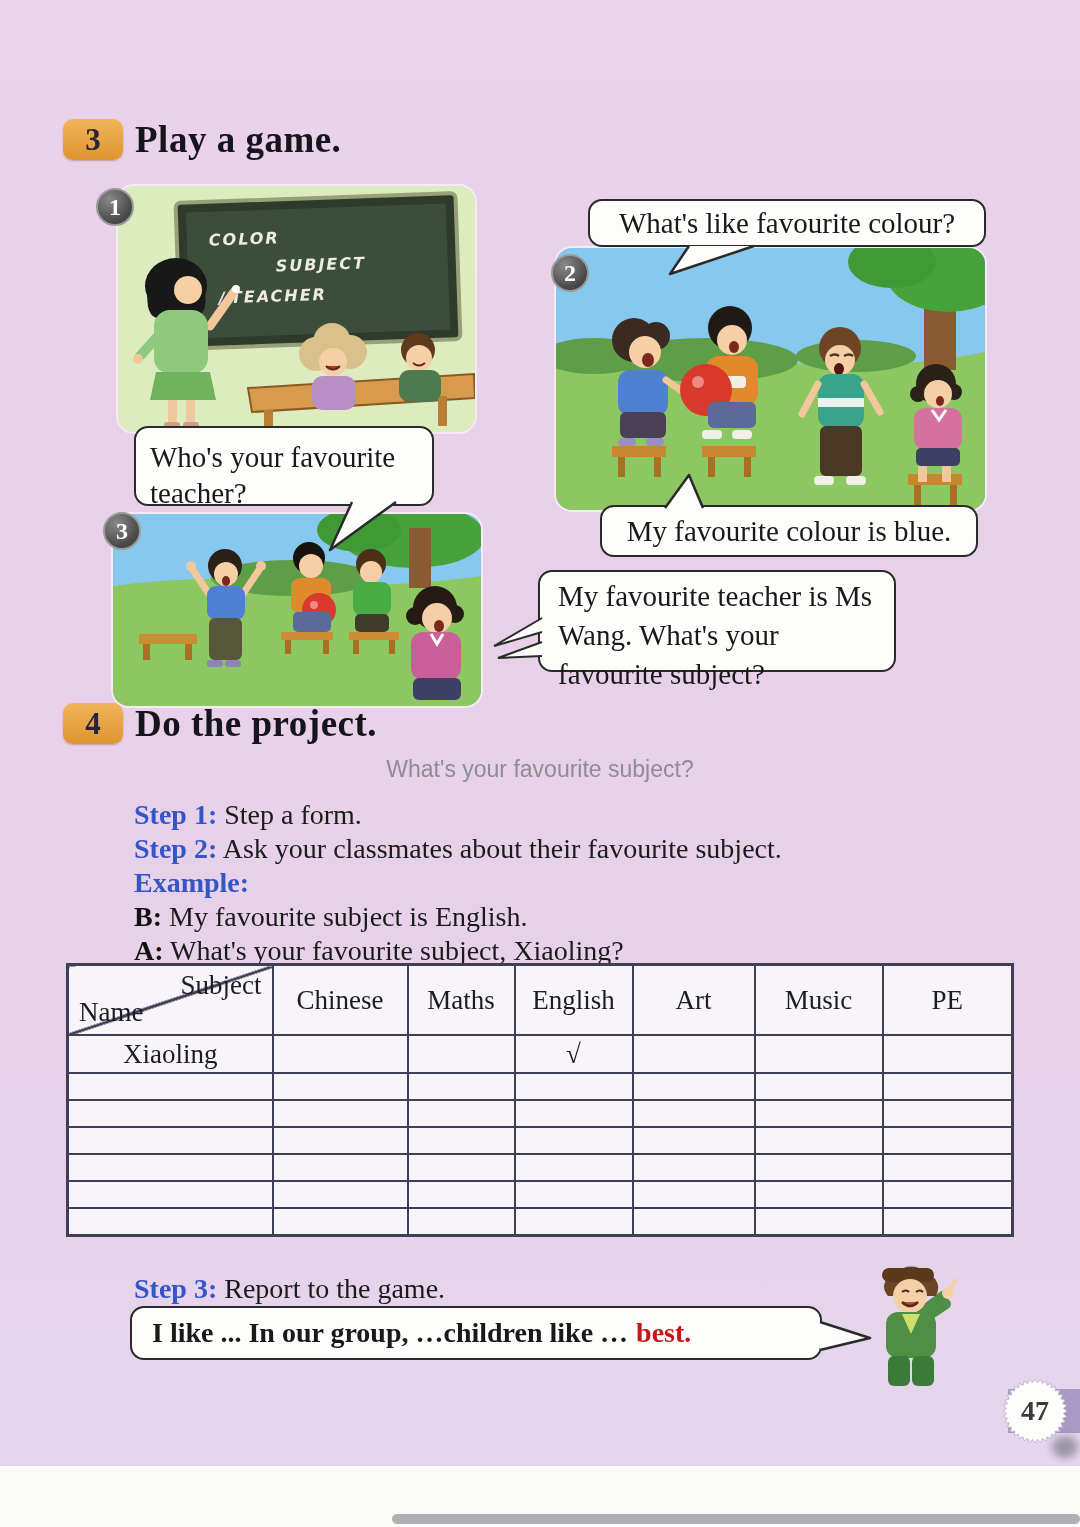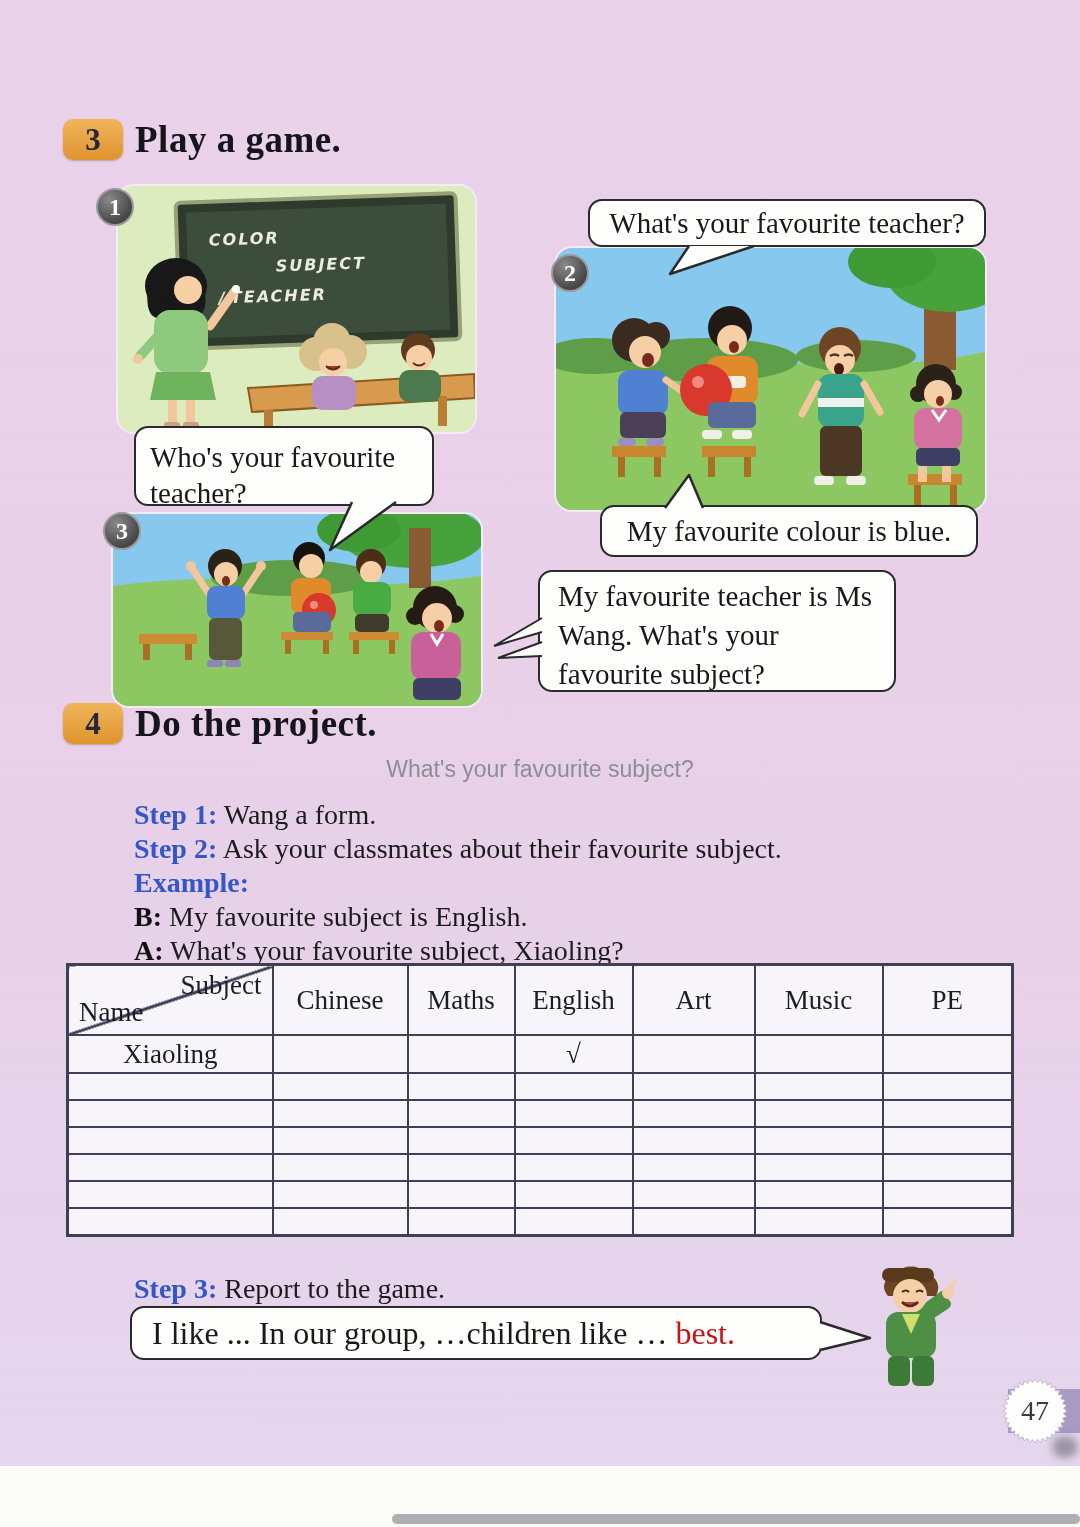--- a/index.html
+++ b/index.html
@@ -48,32 +48,32 @@
   tr.first td{height:36px;}
   tr.empty td{height:25px;}
   td.corner{position:relative;
     background-image:linear-gradient(to bottom right,transparent calc(50% - 1.5px),
       #3f3f58 calc(50% - 1.5px),#3f3f58 calc(50% + 1.5px),transparent calc(50% + 1.5px));}
   td.corner .c-top{position:absolute;top:4px;right:10px;}
   td.corner .c-bot{position:absolute;bottom:6px;left:10px;}
   td.namecell{text-align:left;padding-left:26px;}
 
   
-  .report{display:flex;align-items:center;padding:16px 20px;font-weight:normal;font-size:32px;}
+  .report{display:flex;align-items:center;padding:16px 20px;font-weight:bold;font-size:28px;}
   .report .hl{color:#c81414;margin-left:8px;}
 
   .purple-bar{background:#a89bc3;}
   .white-strip{background:#fbfbf8;}
   .gray-strip{background:#9b9ba1;border-radius:5px;opacity:.8;}
   .smudge{background:#5f5f68;border-radius:50%;filter:blur(4px);opacity:.55;}
 
   .page-badge{width:66px;height:66px;z-index:8;}
   .page-badge .num{position:absolute;left:0;top:0;width:66px;height:66px;
       display:flex;align-items:center;justify-content:center;
-      font-weight:normal;font-size:28px;color:#3a3a40;}
+      font-weight:bold;font-size:28px;color:#3a3a40;}
 </style>
 </head>
 <body>
 
 <div id="page">
 
   <div class="abs sec-header" style="left:63px;top:118px;">
     <div class="sec-badge">3</div>
     <div class="sec-title">Play a game.</div>
   </div>
@@ -193,21 +193,21 @@
         <circle cx="324" cy="104" r="15" fill="#f6cfa6"></circle>
         <ellipse cx="326" cy="112" rx="5" ry="6" fill="#7a2a1a"></ellipse>
         <rect x="298" y="118" width="50" height="48" rx="12" fill="#c9609a"></rect>
         <path d="M318,120 l6,10 l6,-10" stroke="#fff" stroke-width="3" fill="none"></path>
         <rect x="300" y="164" width="48" height="22" rx="6" fill="#3f3f66"></rect>
       </g>
     </svg>
   </div>
   <div class="abs num-badge" style="left:103px;top:512px;">3</div>
 
-  <div class="abs bubble center" style="left:588px;top:199px;width:398px;height:48px;">What's your favourite teacher?</div>
+  <div class="abs bubble center" style="left:588px;top:199px;width:398px;height:48px;">What's like favourite colour?</div>
   <svg class="abs tail" style="left:644px;top:244px;" width="120" height="34">
     <path d="M 45,2 L 26,30 L 110,2" fill="#fdfdfc" stroke="#2a2a2a" stroke-width="2.5" stroke-linejoin="round"></path>
   </svg>
 
   <div class="abs pic" style="left:556px;top:248px;width:429px;height:262px;">
     <svg width="429" height="262" viewBox="0 0 429 262">
       <rect width="429" height="262" fill="#87c8ee"></rect>
       <path d="M0,120 Q110,104 220,114 T429,104 L429,262 L0,262 Z" fill="#8cc761"></path>
       <ellipse cx="150" cy="112" rx="92" ry="22" fill="#5f9e48"></ellipse>
       <ellipse cx="38" cy="108" rx="52" ry="18" fill="#5f9e48"></ellipse>
@@ -281,35 +281,35 @@
       </g>
     </svg>
   </div>
   <div class="abs num-badge" style="left:551px;top:254px;">2</div>
 
   <svg class="abs tail" style="left:645px;top:472px;" width="70" height="38">
     <path d="M 20,36 L 44,3 L 58,36" fill="#fdfdfc" stroke="#2a2a2a" stroke-width="2.5" stroke-linejoin="round"></path>
   </svg>
   <div class="abs bubble center" style="left:600px;top:505px;width:378px;height:52px;">My favourite colour is blue.</div>
 
-  <div class="abs bubble" style="left:538px;top:570px;width:358px;height:122px;padding:5px 18px;line-height:39px;">My favourite teacher is Ms Wang. What's your favourite subject?</div>
+  <div class="abs bubble" style="left:538px;top:570px;width:358px;height:102px;padding:5px 18px;line-height:39px;">My favourite teacher is Ms Wang. What's your favourite subject?</div>
   <svg class="abs tail" style="left:492px;top:612px;" width="52" height="56">
     <path d="M 50,6 L 2,34 L 50,20" fill="#fdfdfc" stroke="#2a2a2a" stroke-width="2"></path>
     <path d="M 50,30 L 6,46 L 50,44" fill="#fdfdfc" stroke="#2a2a2a" stroke-width="2"></path>
   </svg>
 
   <div class="abs sec-header" style="left:63px;top:702px;">
     <div class="sec-badge">4</div>
     <div class="sec-title">Do the project.</div>
   </div>
 
   <div class="abs subtitle" style="left:0;top:756px;">What's your favourite subject?</div>
 
   <div class="abs steps" style="left:134px;top:798px;">
-    <div><span class="lbl-blue">Step 1:</span><span> Wang a form.</span></div>
+    <div><span class="lbl-blue">Step 1:</span><span> Step a form.</span></div>
     <div><span class="lbl-blue">Step 2:</span><span> Ask your classmates about their favourite subject.</span></div>
     <div><span class="lbl-blue">Example:</span><span></span></div>
     <div><span class="lbl-black">B:</span><span> My favourite subject is English.</span></div>
     <div><span class="lbl-black">A:</span><span> What's your favourite subject, Xiaoling?</span></div>
   </div>
 
   <table class="abs subjects" style="left:66px;top:963px;">
     <colgroup>
       <col style="width:205px">
         <col style="width:135px">

